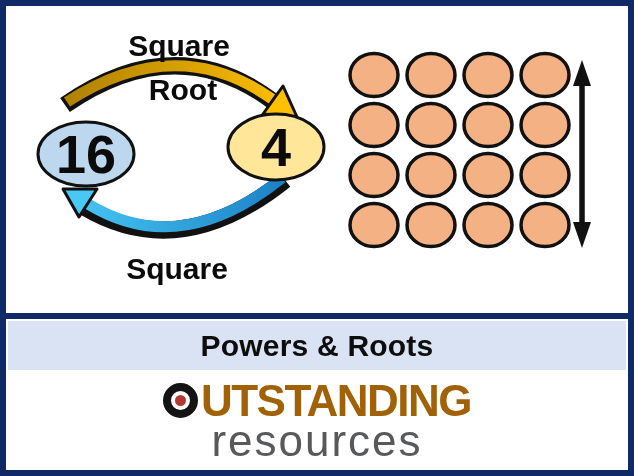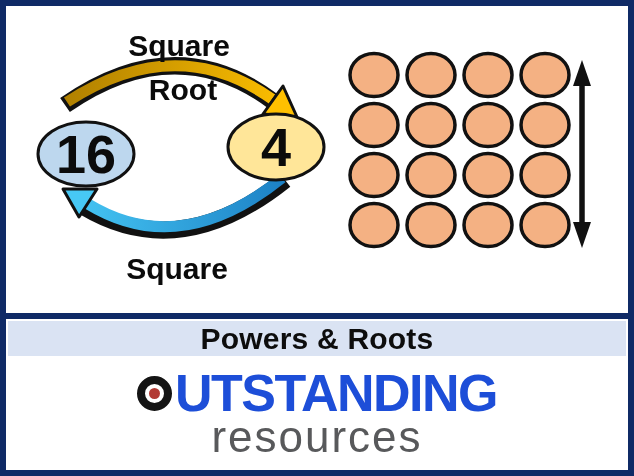--- a/index.html
+++ b/index.html
@@ -5,36 +5,36 @@
   html,body { margin:0; padding:0; background:#fff; font-family:"Liberation Sans", sans-serif; }
   .canvas {
     width:634px; height:476px; box-sizing:border-box;
     border:6px solid var(--border_navy,#0f2a66);
     background:#fff; display:flex; flex-direction:column; overflow:hidden;
   }
   .diagram-section { height:307px; position:relative; }
   .diagram-section svg { display:block; }
   .divider { height:6px; background:var(--border_navy,#0f2a66); }
   .title-bar {
-    height:35px; margin:2px; background:var(--title_bar_bg,#dae3f3);
+    height:49px; margin:2px; background:var(--title_bar_bg,#dae3f3);
     display:flex; align-items:center; justify-content:center;
   }
   .title-bar span {
     font-size:30px; font-weight:bold; color:#0d0d0d; letter-spacing:0.2px;
   }
   .logo-section { flex:1; display:flex; align-items:center; justify-content:center; }
   .logo { display:flex; flex-direction:column; align-items:center; }
   .logo-row { display:flex; align-items:center; gap:3px; }
   .o-ring {
     width:19px; height:19px; border:8px solid #141414; border-radius:50%;
     display:flex; align-items:center; justify-content:center; box-sizing:content-box;
   }
   .red-dot { width:11px; height:11px; border-radius:50%; background:var(--logo_dot_red,#b23a33); }
   .brand-text {
-    font-size:52px; font-weight:bold; color:#1d4ed8; letter-spacing:-1.5px; line-height:0.85;
+    font-size:44px; font-weight:bold; color:#a16207; letter-spacing:-1.5px; line-height:0.85;
   }
   .subtitle {
     font-size:44px; font-weight:400; color:var(--resources_gray,#58595b);
     letter-spacing:2px; line-height:0.9; margin-top:2px;
   }
   .svg-label { font-family:"Liberation Sans", sans-serif; font-weight:bold; fill:#0b0b0b; }
 </style>
 </head>
 <body>
 

